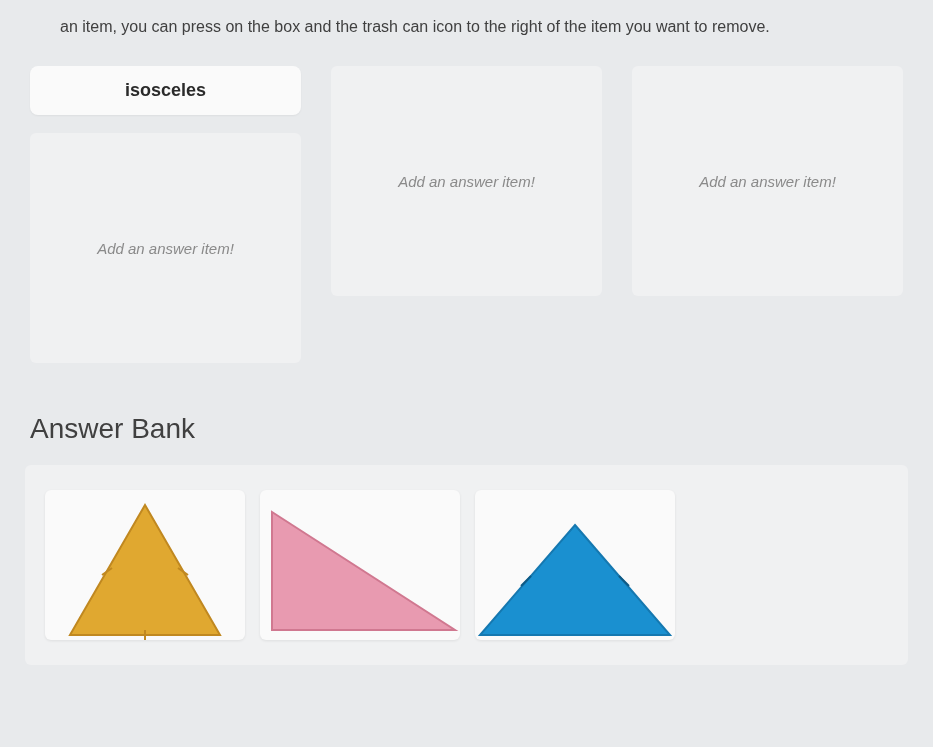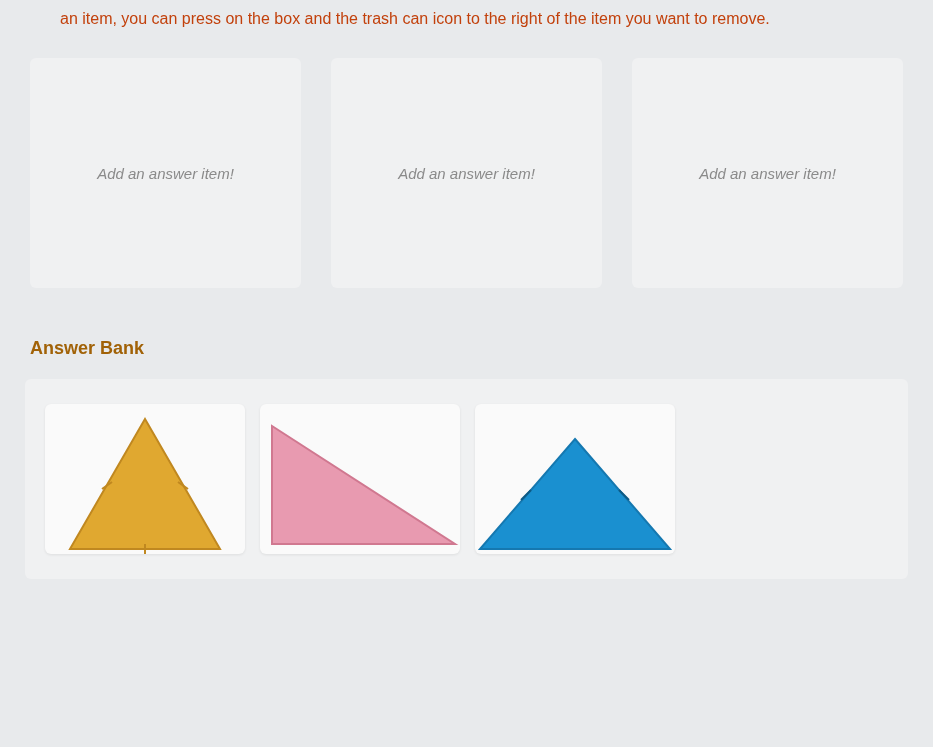--- a/index.html
+++ b/index.html
@@ -9,23 +9,24 @@
     }
     body {
       font-family: -apple-system, BlinkMacSystemFont, 'Segoe UI', Arial, sans-serif;
       background: #e8eaec;
       width: 933px;
       height: 747px;
       overflow: hidden;
       padding: 0 20px;
     }
     .instruction {
-      color: #c2410c;
+      color: #404040;
       font-size: 16px;
       padding: 10px 40px 30px 40px;
+      margin-top: 8px;
     }
     .categories {
       display: flex;
       gap: 30px;
       padding: 0 10px;
       margin-bottom: 40px;
     }
     .category {
       flex: 1;
     }
@@ -48,23 +49,23 @@
       align-items: center;
       justify-content: center;
       text-align: right;
     }
     .dropzone-placeholder {
       color: #8a8a8a;
       font-style: italic;
       font-size: 15px;
     }
     .answer-bank-title {
-      font-weight: 700;
-      font-size: 18px;
-      color: #a16207;
+      font-weight: 400;
+      font-size: 28px;
+      color: #404040;
       padding: 10px 10px 20px 10px;
     }
     .answer-bank {
       background: #f0f1f2;
       border-radius: 6px;
       padding: 25px 20px;
       display: flex;
       gap: 15px;
       align-items: flex-end;
       margin: 0 5px;
@@ -87,20 +88,21 @@
       height: 100%;
     }
   </style>
 </head>
 <body>
 
 <div class="instruction">an item, you can press on the box and the trash can icon to the right of the item you want to remove.</div>
 
 <div class="categories">
   <div class="category">
+    <div class="category-header">isosceles</div>
     <div class="dropzone">
       <span class="dropzone-placeholder">Add an answer item!</span>
     </div>
   </div>
   <div class="category">
     <div class="dropzone">
       <span class="dropzone-placeholder">Add an answer item!</span>
     </div>
   </div>
   <div class="category">

